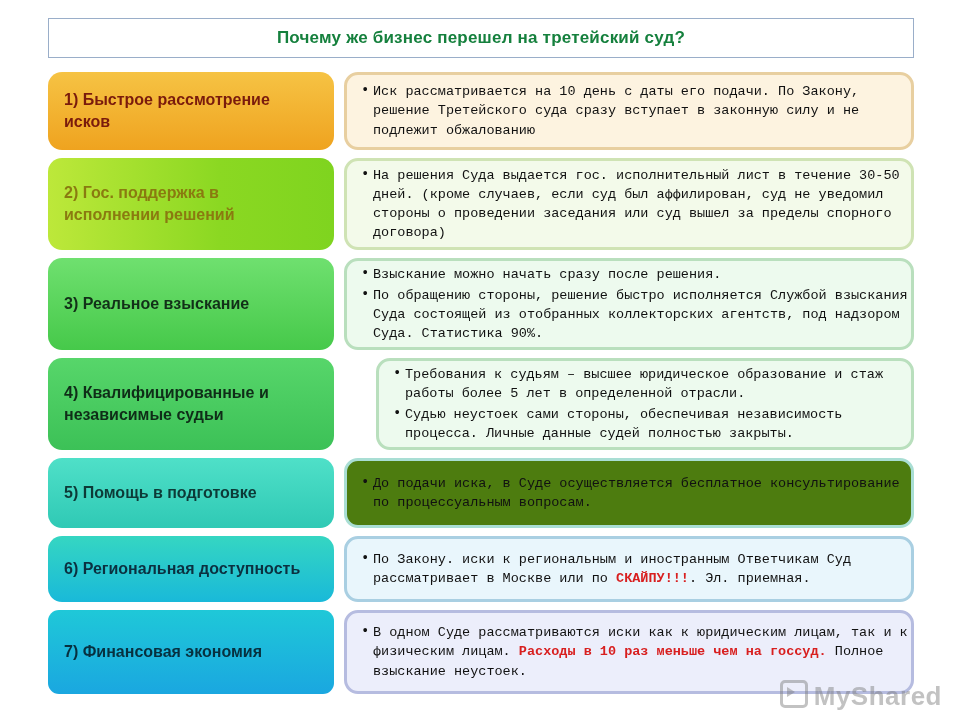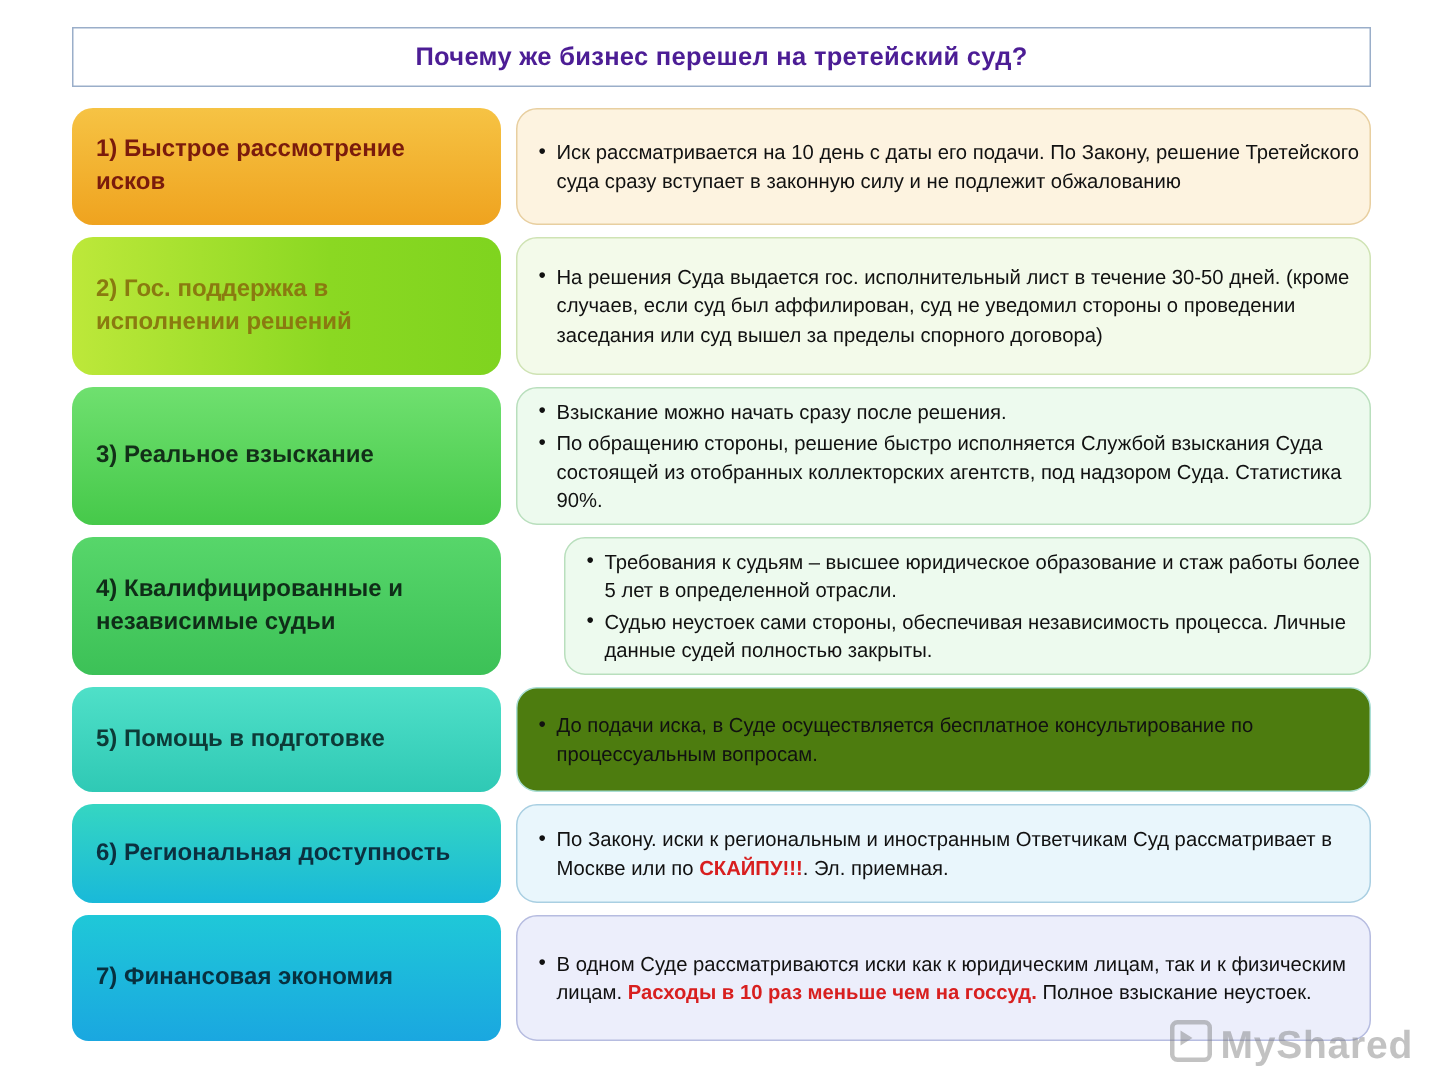--- a/index.html
+++ b/index.html
@@ -30,21 +30,21 @@
     border: 1px solid #9aaec9;
     background: #ffffff;
     display: flex;
     align-items: center;
     justify-content: center;
     box-sizing: border-box;
   }
   .title-bar .title-text {
     font-size: 17px;
     font-weight: bold;
-    color: #4c1d95;
+    color: #15803d;
     letter-spacing: 0.2px;
   }
 
   
   .rows {
     position: absolute;
     left: 48px;
     top: 72px;
     width: 866px;
   }
@@ -66,24 +66,25 @@
     font-weight: bold;
     line-height: 1.35;
     color: #123018;
   }
   .content-box {
     flex: 1 1 auto;
     margin-left: 10px;
     border-radius: 14px;
     box-sizing: border-box;
     padding: 9px 0 9px 14px;
-    border: 1px solid #7f1d1d;
+    border: 3px solid #7f1d1d;
     display: flex;
     flex-direction: column;
     justify-content: center;
+    font-family: Liberation Mono, monospace;
   }
   .bullet {
     font-size: 13.5px;
     line-height: 1.42;
     color: #111111;
     position: relative;
     padding-left: 12px;
     margin: 1px 0;
   }
   .bullet::before {

